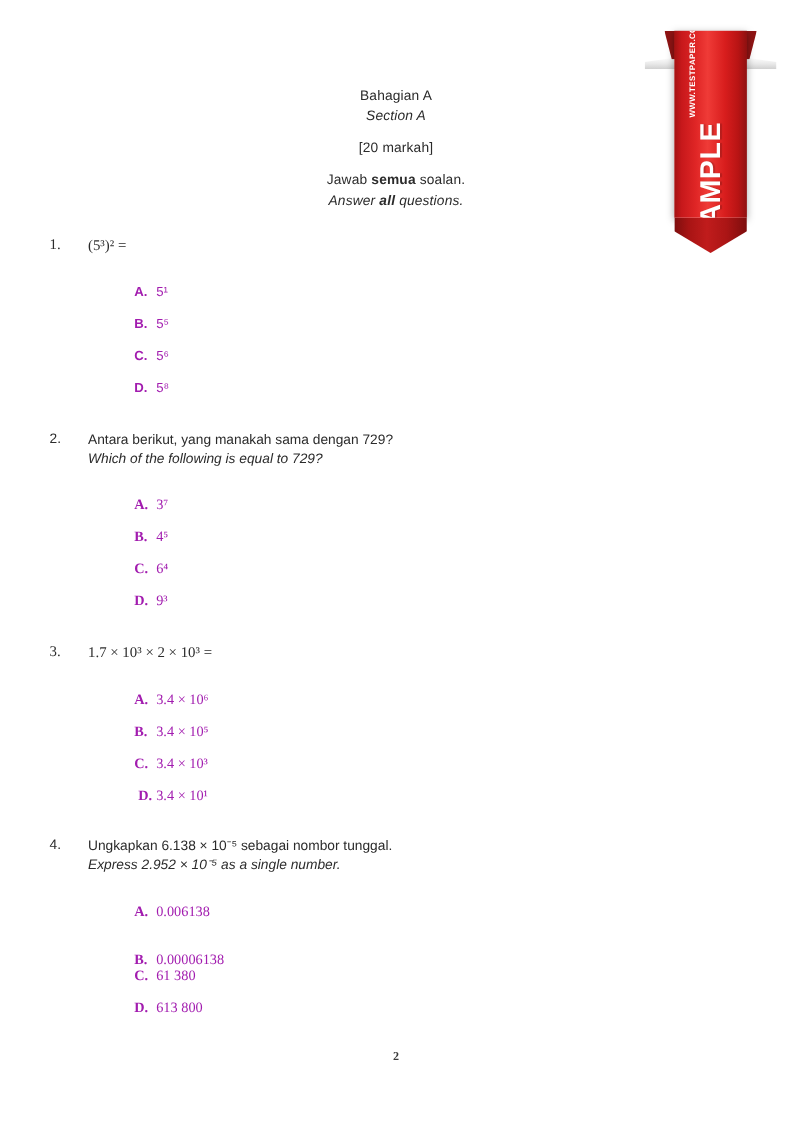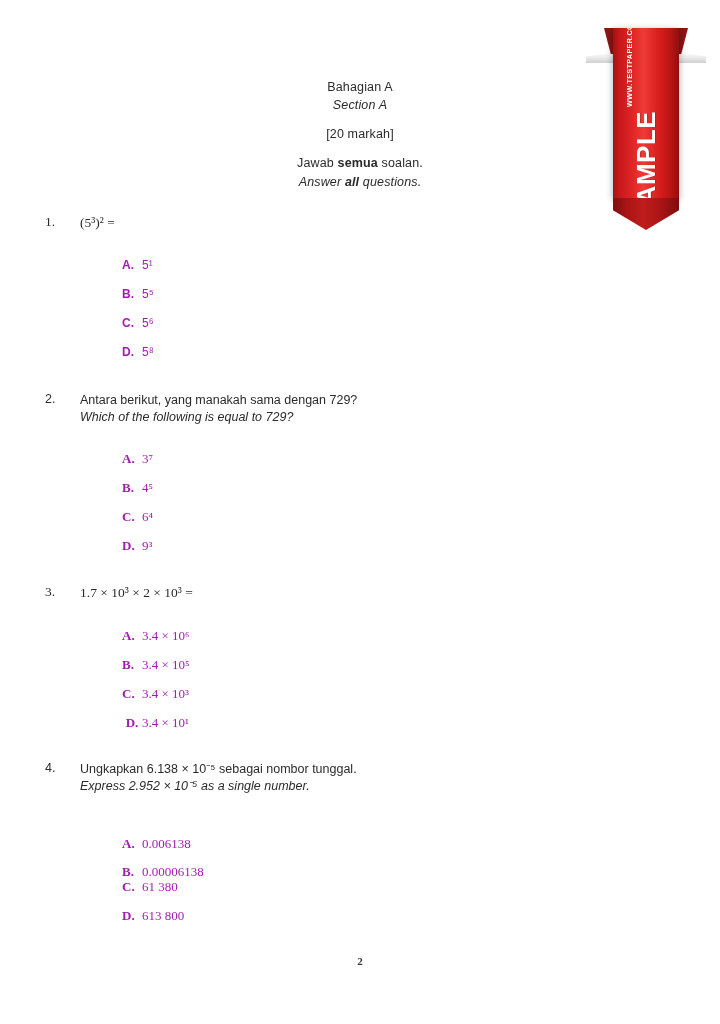--- a/index.html
+++ b/index.html
@@ -251,21 +251,21 @@
   </div>
 
   <div class="q" style="top:761px;">
     <div class="q-num">4.</div>
     <div class="q-body">
       <div>Ungkapkan 6.138 × 10⁻⁵ sebagai nombor tunggal.</div>
       <div class="it">Express 2.952 × 10⁻⁵ as a single number.</div>
     </div>
   </div>
   <div class="opts serifopt" style="top:821px;">
-    <div class="opt" style="top:15px;"><span class="lt">A.</span><span>0.006138</span></div>
+    <div class="opt" style="top:0px;"><span class="lt">A.</span><span>0.006138</span></div>
     <div class="opt" style="top:43px;"><span class="lt">B.</span><span>0.00006138</span></div>
     <div class="opt" style="top:58px;"><span class="lt">C.</span><span>61 380</span></div>
     <div class="opt" style="top:87px;"><span class="lt">D.</span><span>613 800</span></div>
   </div>
 
   <div class="page-no">2</div>
 
   <div class="ribbon">
     <div class="tail l"></div>
     <div class="tail r"></div>

